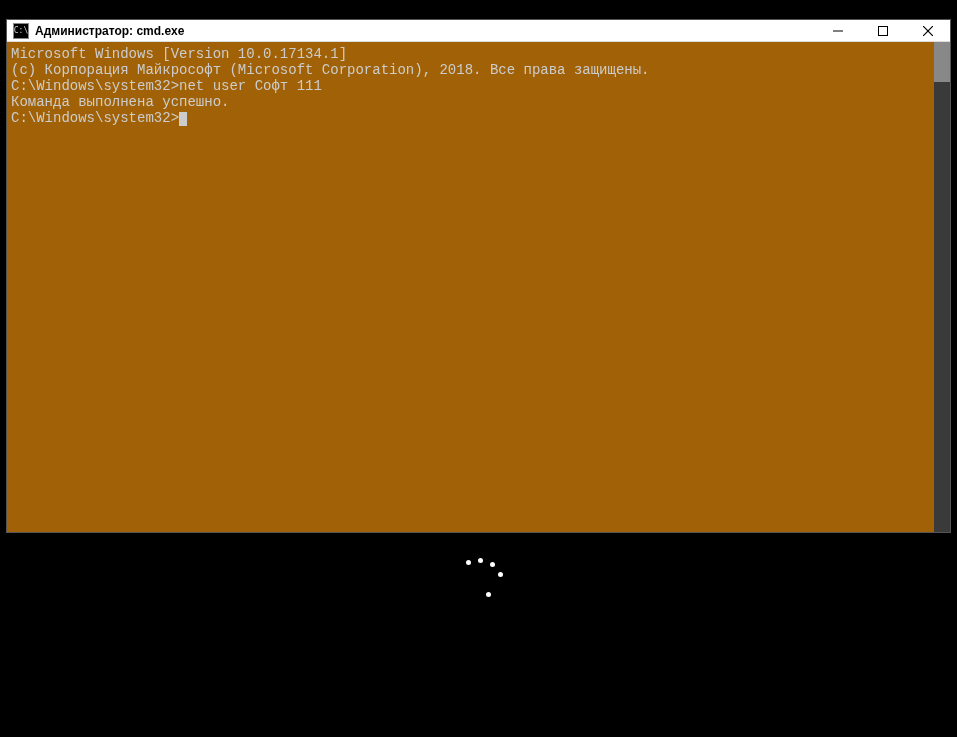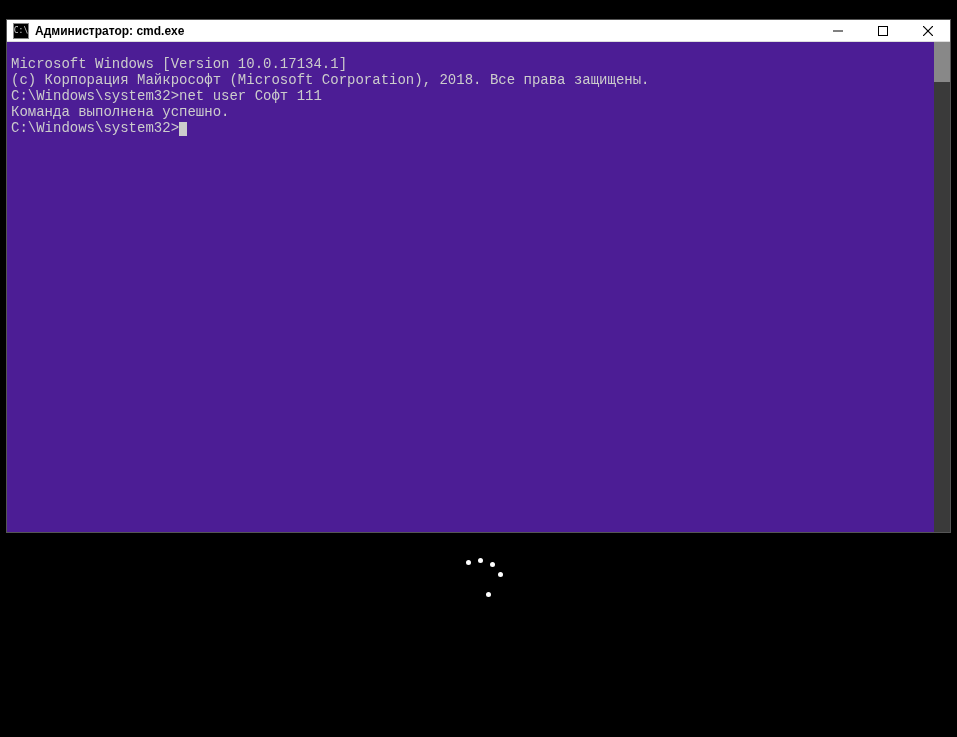--- a/index.html
+++ b/index.html
@@ -76,26 +76,26 @@
       width: 10px;
       height: 10px;
     }
     .console-area {
       flex: 1;
       display: flex;
       background: #0c0c0c;
     }
     .console {
       flex: 1;
-      background: #4c1d95;
+      background: #a16207;
       color: #ccc;
       font-family: Consolas, "Courier New", monospace;
       font-size: 14px;
       line-height: 16px;
-      padding: 14px 4px;
+      padding: 4px 4px;
       white-space: pre;
       overflow: hidden;
     }
     .scrollbar {
       width: 16px;
       background: #3a3a3a;
       position: relative;
     }
     .scrollbar-thumb {
       position: absolute;

